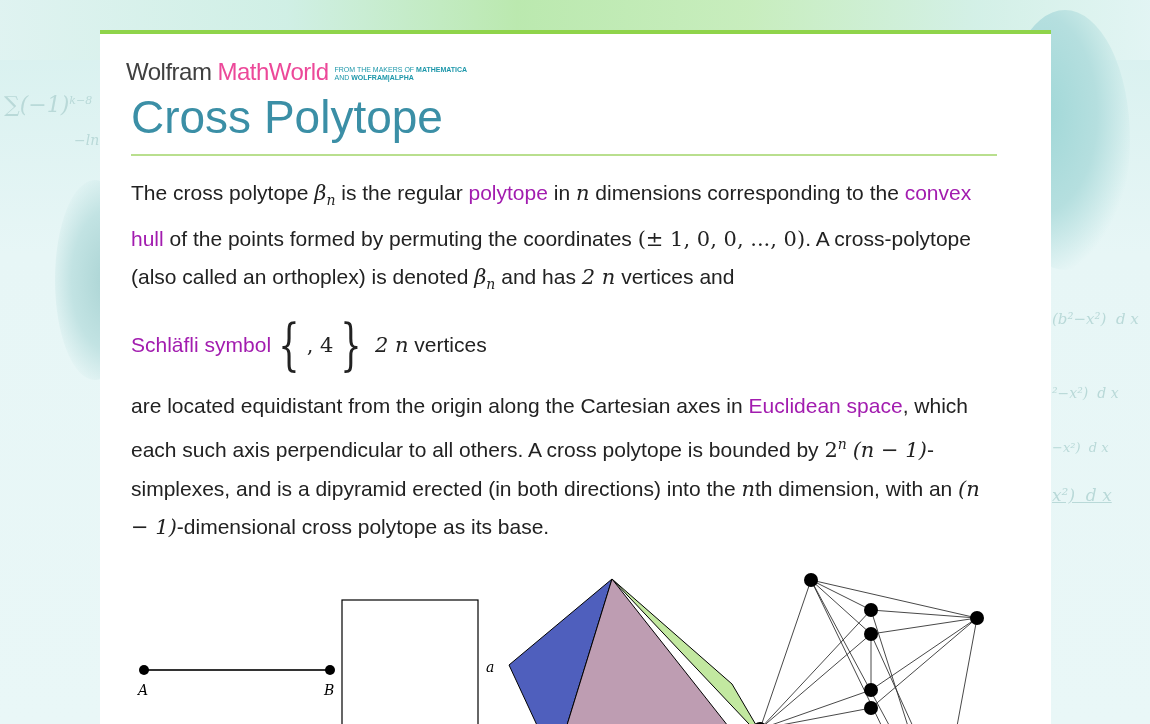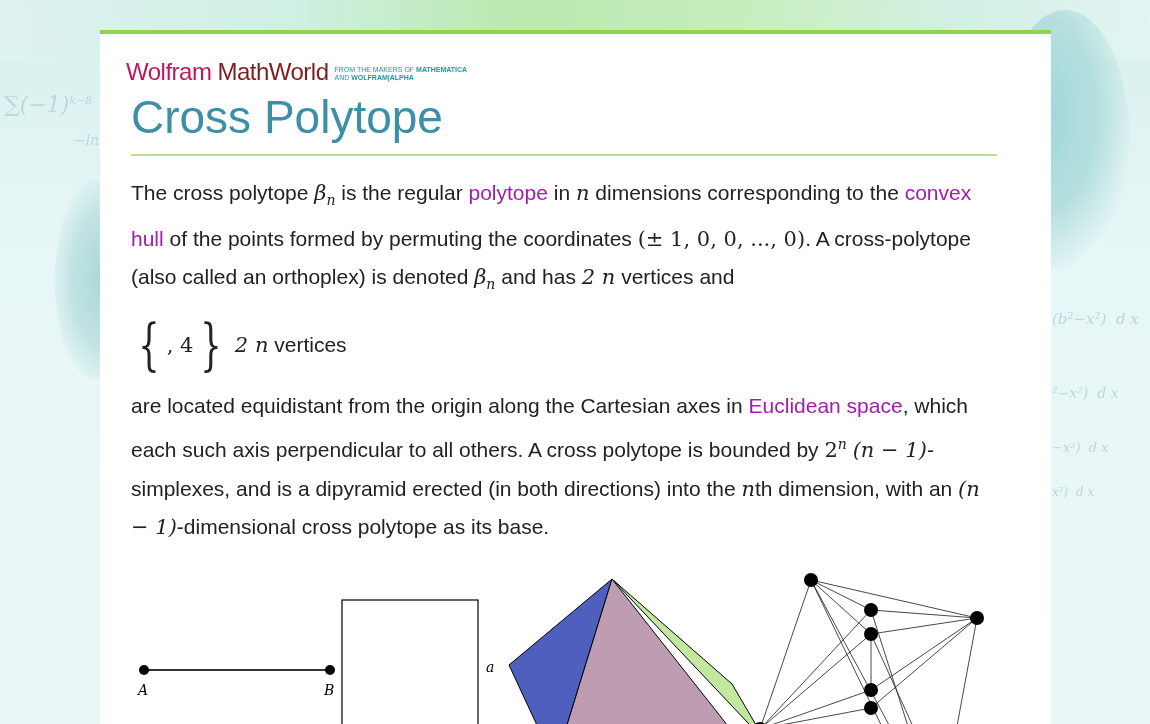--- a/index.html
+++ b/index.html
@@ -24,22 +24,22 @@
       background: radial-gradient(ellipse at 70% 50%, #a9d3d3 0%, #c2e3e3 50%, rgba(220,240,240,0) 80%);
       border-radius: 50%;
     }
     .card {
       position: absolute; left: 100px; top: 30px; width: 951px; height: 720px;
       background: #ffffff; border-top: 4px solid #8fd44a;
     }
     .logo {
       position: absolute; left: 26px; top: 24px; display: flex; align-items: flex-end;
     }
-    .logo-wolfram { font-size: 24px; color: #be185d; letter-spacing: -0.5px; }
-    .logo-mathworld { font-size: 24px; color: #7f1d1d; margin-left: 6px; letter-spacing: -0.5px; }
+    .logo-wolfram { font-size: 24px; color: #404040; letter-spacing: -0.5px; }
+    .logo-mathworld { font-size: 24px; color: #ec4899; margin-left: 6px; letter-spacing: -0.5px; }
     .logo-tag {
       font-size: 7px; line-height: 8px; color: #1d97aa; margin-left: 6px; margin-bottom: 4px;
     }
     .logo-tag b { font-weight: bold; }
     .title {
       position: absolute; left: 31px; top: 56px; margin: 0;
       font-size: 46px; font-weight: normal; color: #3b8fa6;
     }
     .title-rule {
       position: absolute; left: 31px; top: 120px; width: 866px; height: 2px; background: #b9df8e;
@@ -62,41 +62,42 @@
 <body>
 
 <div class="bg-top"></div>
 <div class="bg-shape-right"></div>
 <div class="bg-shape-left"></div>
 <div class="bg-deco" style="left:4px;top:92px;font-size:22px;">∑(−1)<sup style="font-size:11px">k−8</sup></div>
 <div class="bg-deco" style="left:74px;top:132px;font-size:14px;text-align:center;">−ln</div>
 <div class="bg-deco" style="left:1052px;top:310px;font-size:15px;text-align:right;">(b²−x²)&nbsp;&nbsp;d x</div>
 <div class="bg-deco" style="left:1052px;top:385px;font-size:14px;">²−x²)&nbsp;&nbsp;d x</div>
 <div class="bg-deco" style="left:1052px;top:440px;font-size:13px;">−x²)&nbsp;&nbsp;d x</div>
-<div class="bg-deco" style="left:1052px;top:485px;font-size:12px;">x²)&nbsp;&nbsp;d x</div>
+<div class="bg-deco" style="left:1052px;top:485px;font-size:17px;text-decoration:underline;">x²)&nbsp;&nbsp;d x</div>
 
 <div class="card">
 
   <div class="logo">
     <span class="logo-wolfram">Wolfram</span>
     <span class="logo-mathworld">MathWorld</span>
     <span class="logo-tag">
       <span>FROM THE MAKERS OF </span><b>MATHEMATICA</b><br>
       <span>AND </span><b>WOLFRAM|ALPHA</b>
     </span>
   </div>
 
   <h1 class="title">Cross Polytope</h1>
   <div class="title-rule"></div>
 
   <div class="body">
     <div>
       <span>The cross polytope </span><span class="m"><span>β</span><sub style="font-size:14px">n</sub></span><span> is the regular </span><a href="#">polytope</a><span> in </span><span class="m">n</span><span> dimensions corresponding to the </span><a href="#">convex hull</a><span> of the points formed by permuting the coordinates </span><span class="mr">(± 1, 0, 0, ..., 0)</span><span>. A cross-polytope (also called an orthoplex) is denoted </span><span class="m"><span>β</span><sub style="font-size:14px">n</sub></span><span> and has </span><span class="m">2 n</span><span> vertices and</span>
     </div>
     <div class="schlafli-line">
+      <a href="#">Schläfli symbol</a>
       <span class="brace">{</span>
       <span class="mr">, 4</span>
       <span class="brace">}</span>
       &nbsp;<span class="m">2 n</span>&nbsp;<span>vertices</span>
     </div>
     <div>
       <span>are located equidistant from the origin along the Cartesian axes in </span><a href="#">Euclidean space</a><span>, which each such axis perpendicular to all others. A cross polytope is bounded by </span><span class="mr"><span>2</span><sup class="m" style="font-size:14px">n</sup></span>
       <span class="m">(n − 1)</span><span>-simplexes, and is a dipyramid erected (in both directions) into the </span><span class="m">n</span><span>th dimension, with an </span><span class="m">(n − 1)</span><span>-dimensional cross polytope as its base.</span>
     </div>
   </div>

